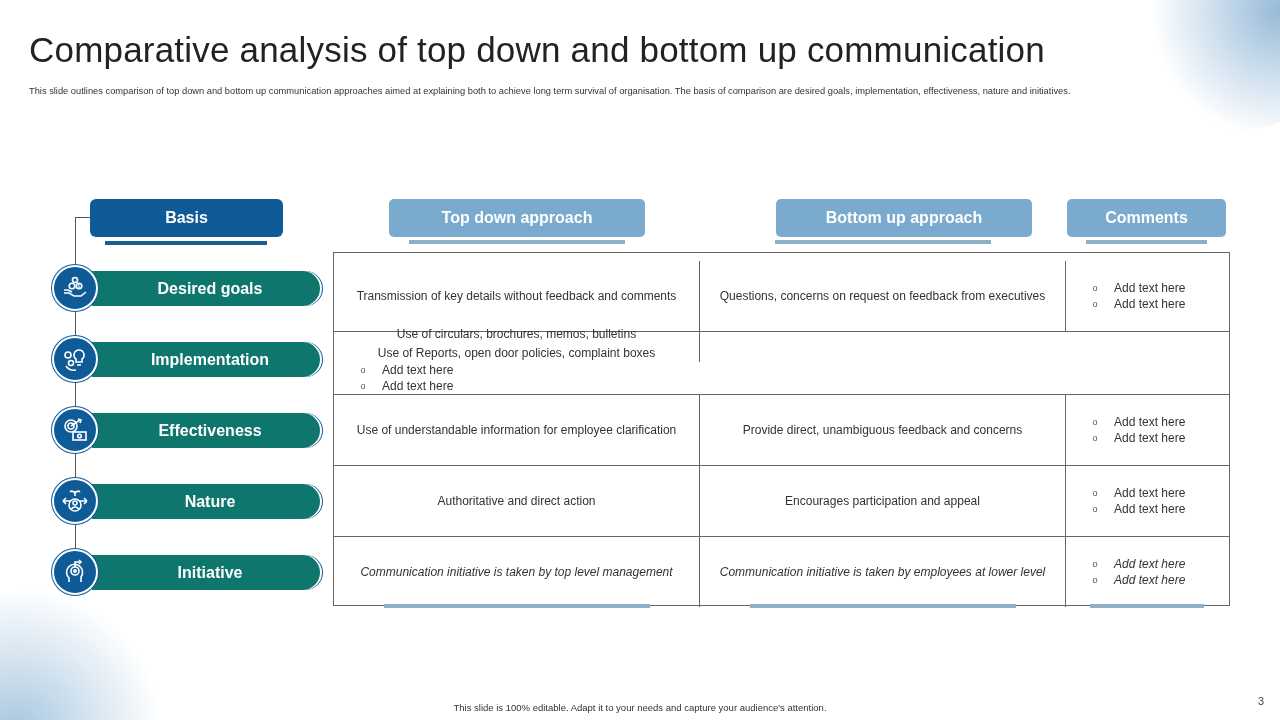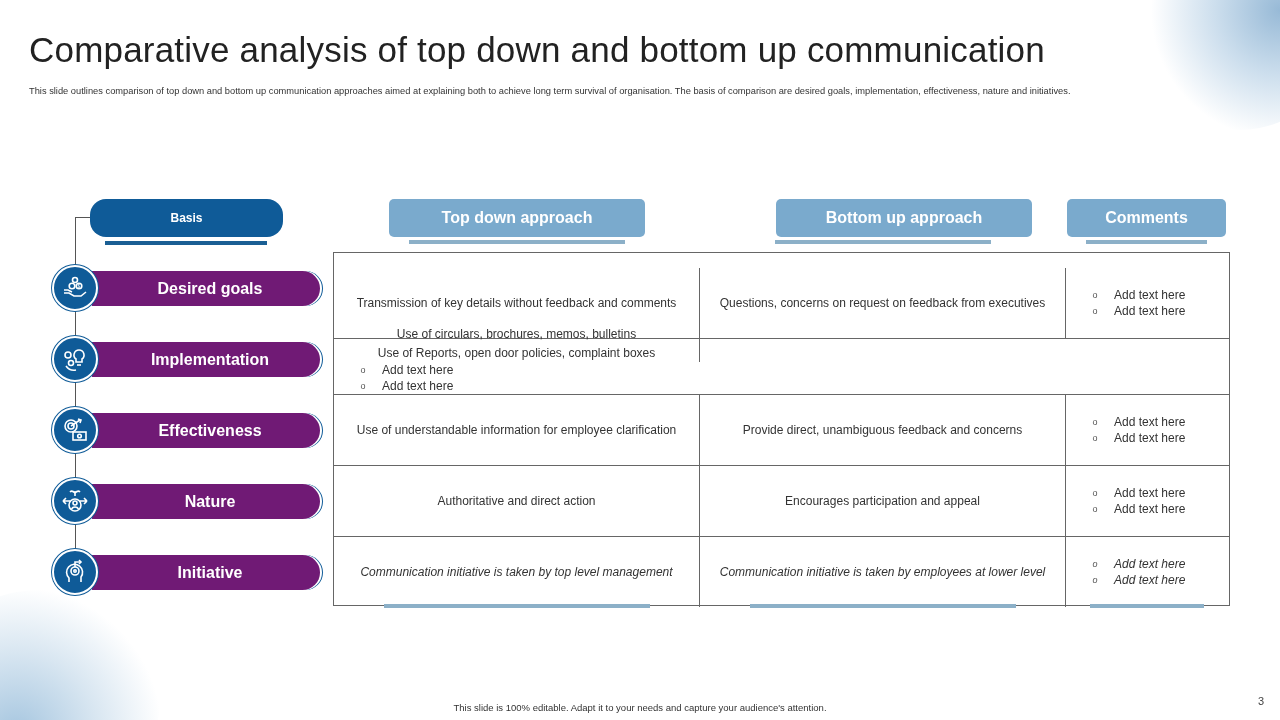--- a/index.html
+++ b/index.html
@@ -20,28 +20,28 @@
   }
   .subtitle {
     position: absolute; left: 29px; top: 86px; font-size: 9.3px; color: #333; white-space: nowrap;
   }
 
   
   .connector-v { position: absolute; left: 75px; top: 217px; width: 1px; height: 355px; background: #555; }
   .connector-h { position: absolute; left: 75px; top: 217px; width: 16px; height: 1px; background: #555; }
 
   .basis-header {
-    position: absolute; left: 90px; top: 199px; width: 193px; height: 38px; background: #0f5b98; border-radius: 16px;
-    color: #fff; font-weight: bold; font-size: 12px; display: flex; align-items: center; justify-content: center;
+    position: absolute; left: 90px; top: 199px; width: 193px; height: 38px; background: #0f5b98; border-radius: 6px;
+    color: #fff; font-weight: bold; font-size: 16px; display: flex; align-items: center; justify-content: center;
   }
   .basis-underline { position: absolute; left: 105px; top: 241px; width: 162px; height: 4px; background: #1a5f94; }
 
   .basis-row { position: absolute; left: 52px; width: 270px; height: 46px; }
   .basis-pill {
-    position: absolute; left: 40px; top: 6px; width: 228px; height: 35px; background: #701a75;
+    position: absolute; left: 40px; top: 6px; width: 228px; height: 35px; background: #0f766e;
     border-radius: 0 18px 18px 0; box-shadow: 2px 0 0 0 #fff, 3px 0 0 0 #0f5b98;
     color: #fff; font-weight: bold; font-size: 16px; display: flex; align-items: center; justify-content: center; padding-left: 8px;
   }
   .basis-icon {
     position: absolute; left: 0; top: 0; width: 46px; height: 46px; border-radius: 50%; background: #0f5b98;
     border: 2px solid #fff; box-shadow: 0 0 0 1px #0f5b98; display: flex; align-items: center; justify-content: center;
   }
   .basis-icon svg { width: 28px; height: 28px; }
 
   
@@ -155,21 +155,21 @@
 <div class="col-header" style="left:389px; width:256px;">Top down approach</div>
 <div class="col-underline" style="left:409px; width:216px;"></div>
 
 <div class="col-header" style="left:776px; width:256px;">Bottom up approach</div>
 <div class="col-underline" style="left:775px; width:216px;"></div>
 
 <div class="col-header" style="left:1067px; width:159px;">Comments</div>
 <div class="col-underline" style="left:1086px; width:121px;"></div>
 
 <div class="table">
-  <div class="trow" style="top:15px;">
+  <div class="trow" style="top:8px;">
     <div class="cell c1">Transmission  of key details without feedback and comments</div>
     <div class="cell c2">Questions, concerns on request on feedback from executives</div>
     <div class="cell c3">
       <ul class="bullets">
         <li>
             <span class="bullet-mark">o</span>
             <span>Add text here</span>
           </li>
         <li>
             <span class="bullet-mark">o</span>

